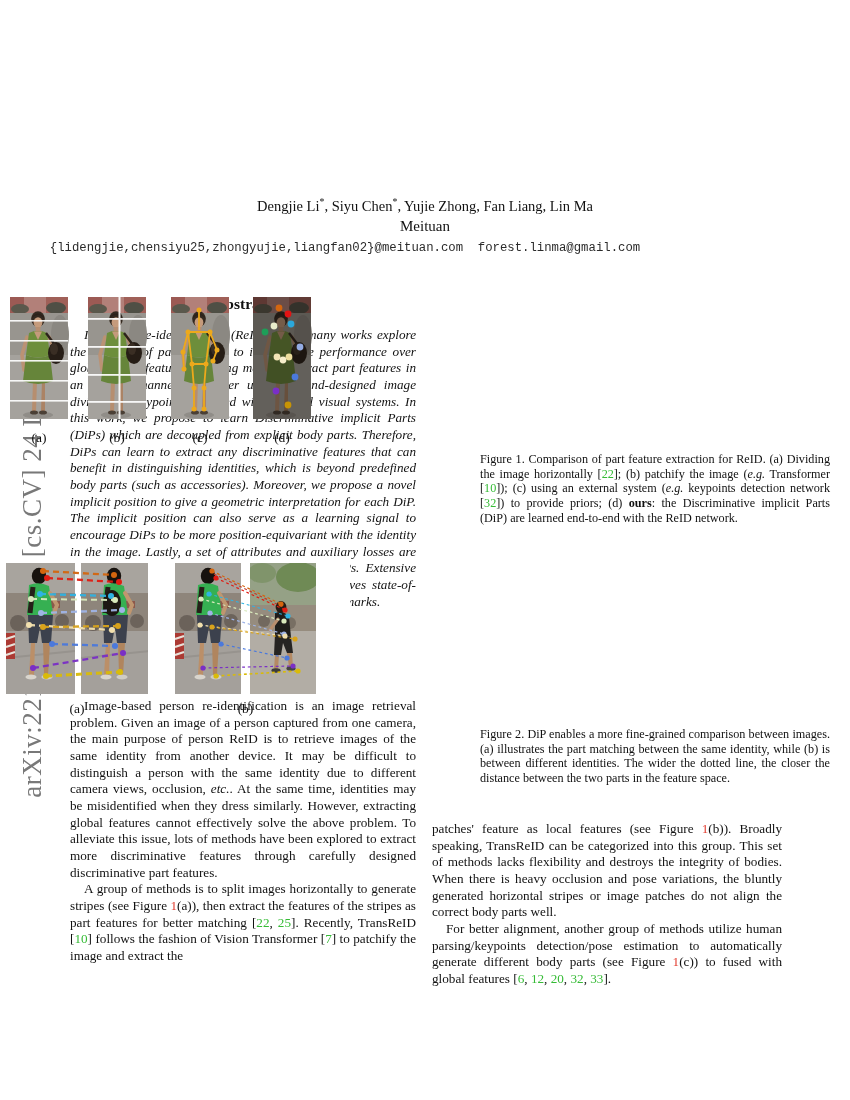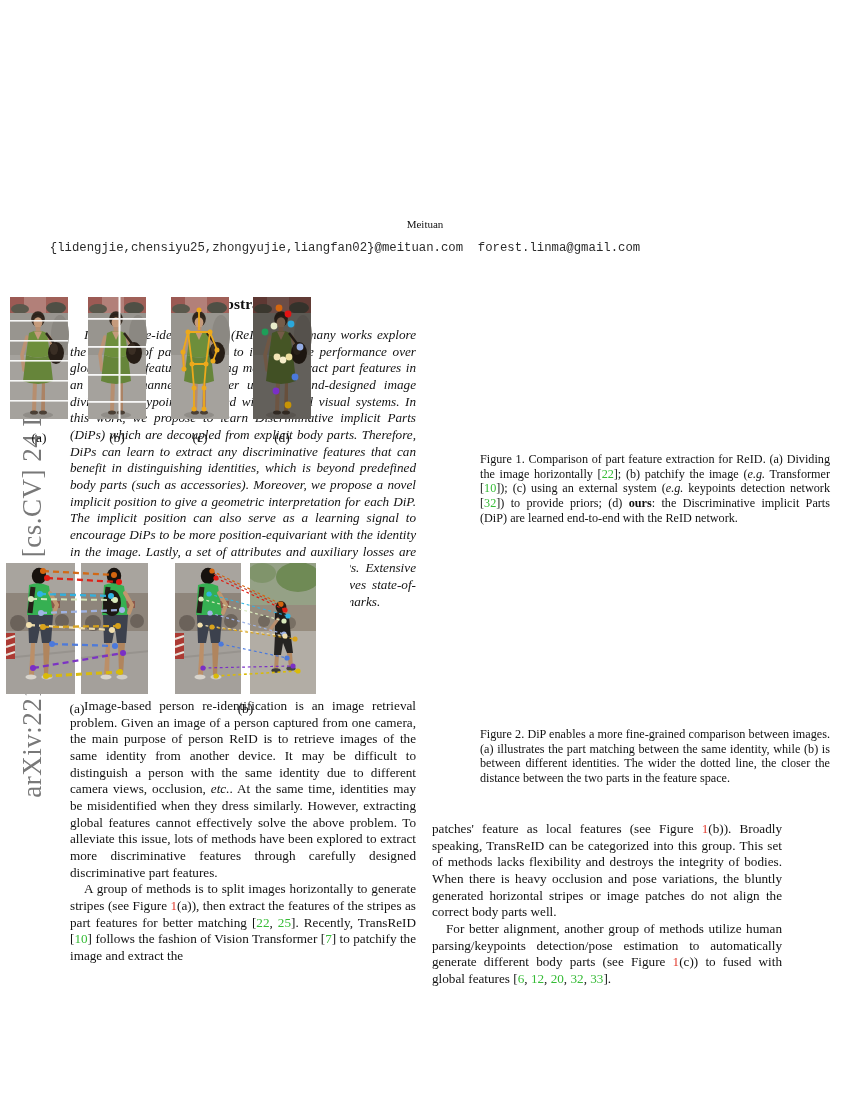--- a/index.html
+++ b/index.html
@@ -11,21 +11,21 @@
   .arxiv-banner{
     position:absolute;left:-264px;top:539px;width:600px;height:38px;
     transform:rotate(-90deg);
     text-align:center;font-size:27px;color:var(--banner-gray,#787878);
     letter-spacing:0.5px;white-space:nowrap;
   }
   
   .paper-title{position:absolute;top:144px;left:0;width:850px;text-align:center;
     font-size:18.5px;font-weight:bold;}
   .author-line{position:absolute;top:198px;left:0;width:850px;text-align:center;font-size:14.5px;}
-  .affiliation{position:absolute;top:218px;left:0;width:850px;text-align:center;font-size:11px;}
+  .affiliation{position:absolute;top:218px;left:0;width:850px;text-align:center;font-size:15px;}
   .email-line{position:absolute;top:241px;left:0;width:690px;text-align:center;
     font-family:"Liberation Mono", monospace;font-size:12.3px;color:#2b2b2b;white-space:pre;}
   
   .col-left{position:absolute;left:70px;width:346px;}
   .col-right{position:absolute;left:432px;width:350px;}
   .abstract-heading{top:295px;text-align:center;font-size:15.5px;font-weight:bold;}
   .abstract-text{top:327px;font-style:italic;font-size:13.2px;line-height:16.65px;
     text-align:justify;text-indent:14px;}
   .section-heading{top:669px;font-size:16px;font-weight:bold;}
   .body-block{font-size:13.2px;line-height:16.65px;text-align:justify;}
@@ -53,20 +53,21 @@
   .seg-b{font-weight:bold;}
   .seg-sup{vertical-align:super;font-size:68%;line-height:0;}
 </style>
 </head>
 <body>
 
 <div class="page">
 
   <div class="arxiv-banner">arXiv:2212.13906v1  [cs.CV]  24 Dec 2022</div>
 
+  <div class="author-line"><span>Dengjie Li</span><span class="seg-sup">*</span><span>, Siyu Chen</span><span class="seg-sup">*</span><span>, Yujie Zhong, Fan Liang, Lin Ma</span></div>
   <div class="affiliation">Meituan</div>
   <div class="email-line">{lidengjie,chensiyu25,zhongyujie,liangfan02}@meituan.com  forest.linma@gmail.com</div>
 
   <div class="col-left abstract-heading">Abstract</div>
   <div class="col-left abstract-text">In person re-identification (ReID) tasks, many works explore the learning of part features to improve the performance over global image features. Existing methods extract part features in an explicit manner, by either using a hand-designed image division or keypoints obtained with external visual systems. In this work, we propose to learn Discriminative implicit Parts (DiPs) which are decoupled from explicit body parts. Therefore, DiPs can learn to extract any discriminative features that can benefit in distinguishing identities, which is beyond predefined body parts (such as accessories). Moreover, we propose a novel implicit position to give a geometric interpretation for each DiP. The implicit position can also serve as a learning signal to encourage DiPs to be more position-equivariant with the identity in the image. Lastly, a set of attributes and auxiliary losses are introduced to further improve the learning of DiPs. Extensive experiments show that the proposed method achieves state-of-the-art performance on multiple person ReID benchmarks.</div>
   <div class="col-left section-heading">1. Introduction</div>
   <div class="col-left body-block intro-block">
     <p><span>Image-based person re-identification is an image retrieval problem. Given an image of a person captured from one camera, the main purpose of person ReID is to retrieve images of the same identity from another device. It may be difficult to distinguish a person with the same identity due to different camera views, occlusion, </span><span class="seg-i">etc.</span><span>. At the same time, identities may be misidentified when they dress similarly. However, extracting global features cannot effectively solve the above problem. To alleviate this issue, lots of methods have been explored to extract more discriminative features through carefully designed discriminative part features.</span></p>
     <p><span>A group of methods is to split images horizontally to generate stripes (see Figure </span><span class="seg-figref">1</span><span>(a)), then extract the features of the stripes as part features for better matching [</span><span class="seg-cite">22</span><span>, </span><span class="seg-cite">25</span><span>]. Recently, TransReID [</span><span class="seg-cite">10</span><span>] follows the fashion of Vision Transformer [</span><span class="seg-cite">7</span><span>] to patchify the image and extract the</span></p>
   </div>

